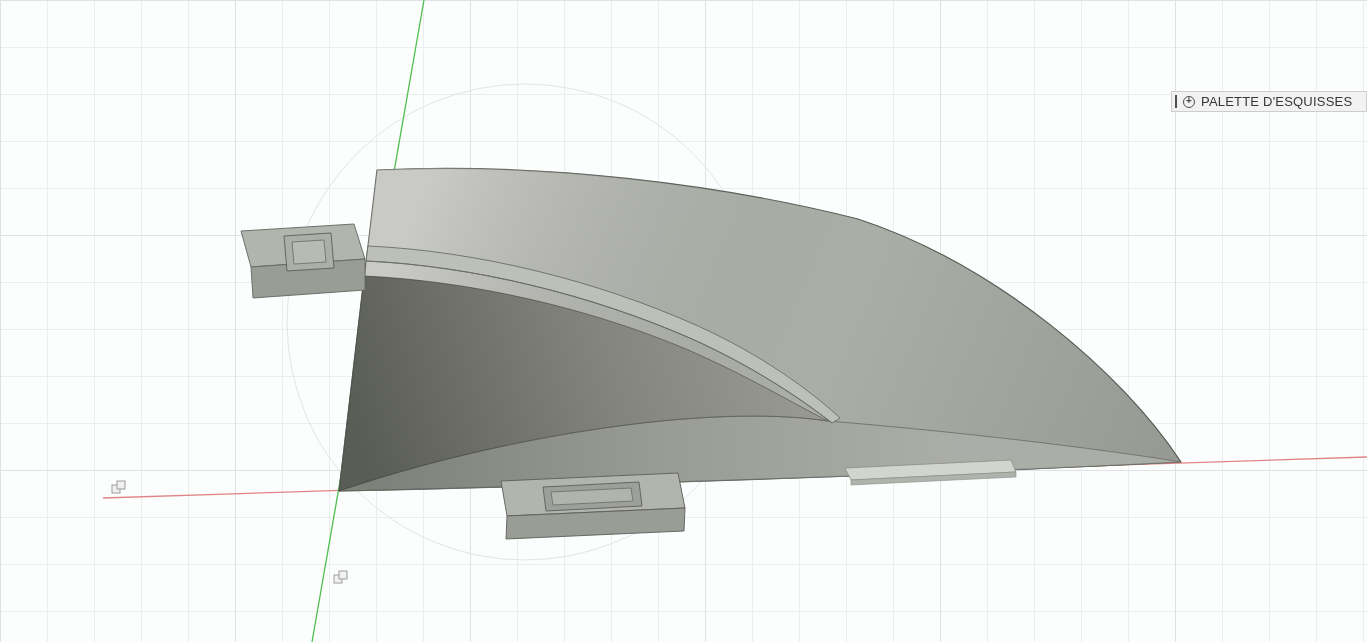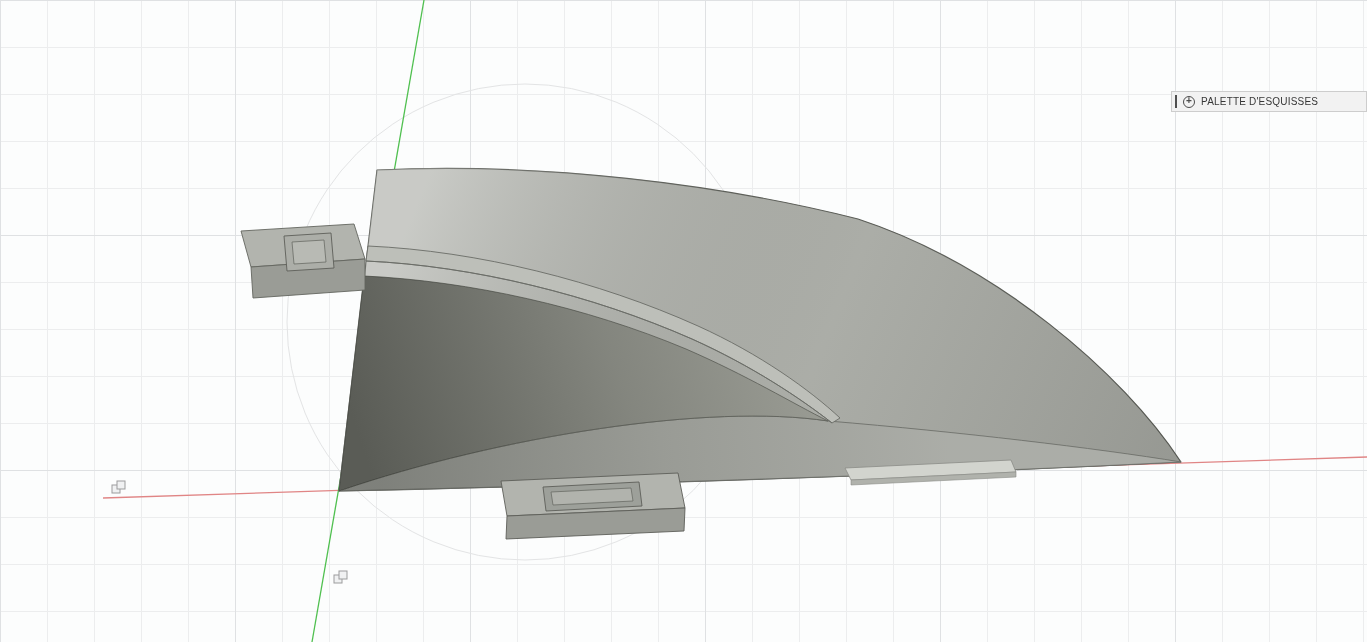--- a/index.html
+++ b/index.html
@@ -26,21 +26,21 @@
     cursor:pointer;
   }
   .palette-handle{width:2px;height:13px;background:#4f4f4f;flex:0 0 auto;}
   .plus-circle{
     width:12px;height:12px;border:1.4px solid #4c4c4c;border-radius:50%;
     color:#4c4c4c;font-size:10px;font-weight:bold;line-height:1;
     display:flex;align-items:center;justify-content:center;flex:0 0 auto;
     box-sizing:border-box;padding-bottom:1px;
   }
   .palette-label{
-    font-size:10px;color:#373737;letter-spacing:.2px;white-space:nowrap;
+    font-size:13px;color:#373737;letter-spacing:.2px;white-space:nowrap;
     user-select:none;
     text-align:right;
   }
 </style>
 </head>
 <body>
 
 <div class="viewport">
 
   <svg class="scene" viewBox="0 0 1367 642" width="1367" height="642" xmlns="http://www.w3.org/2000/svg">

